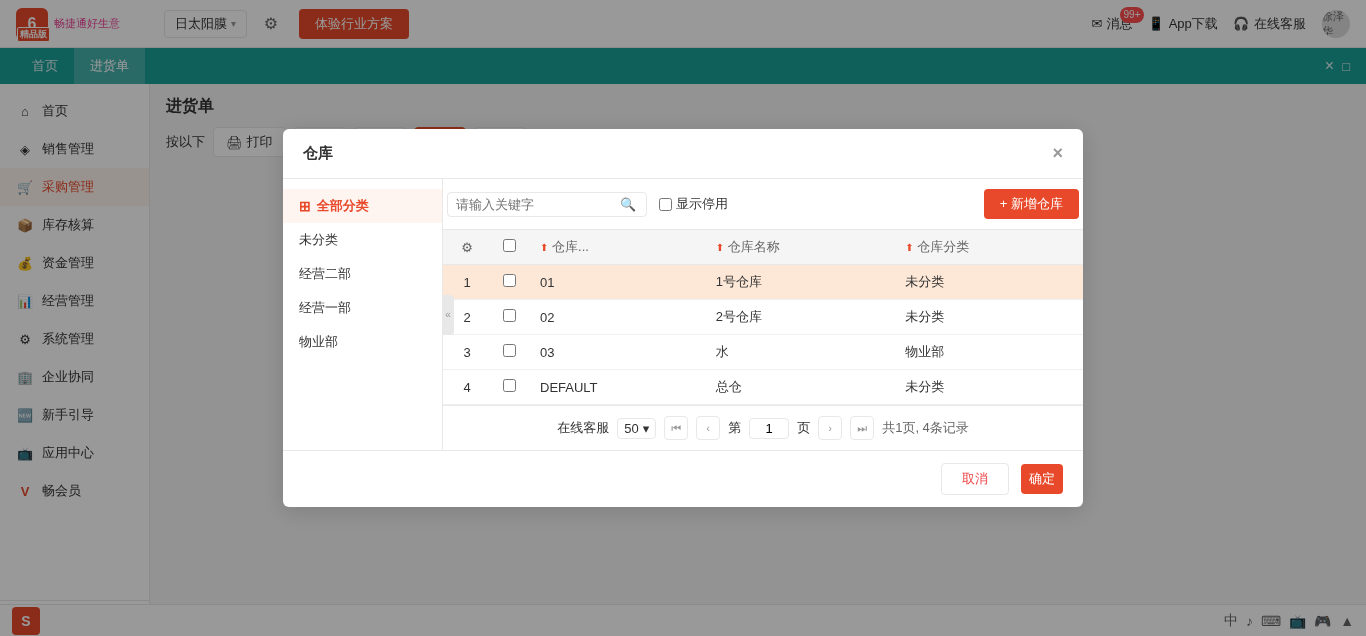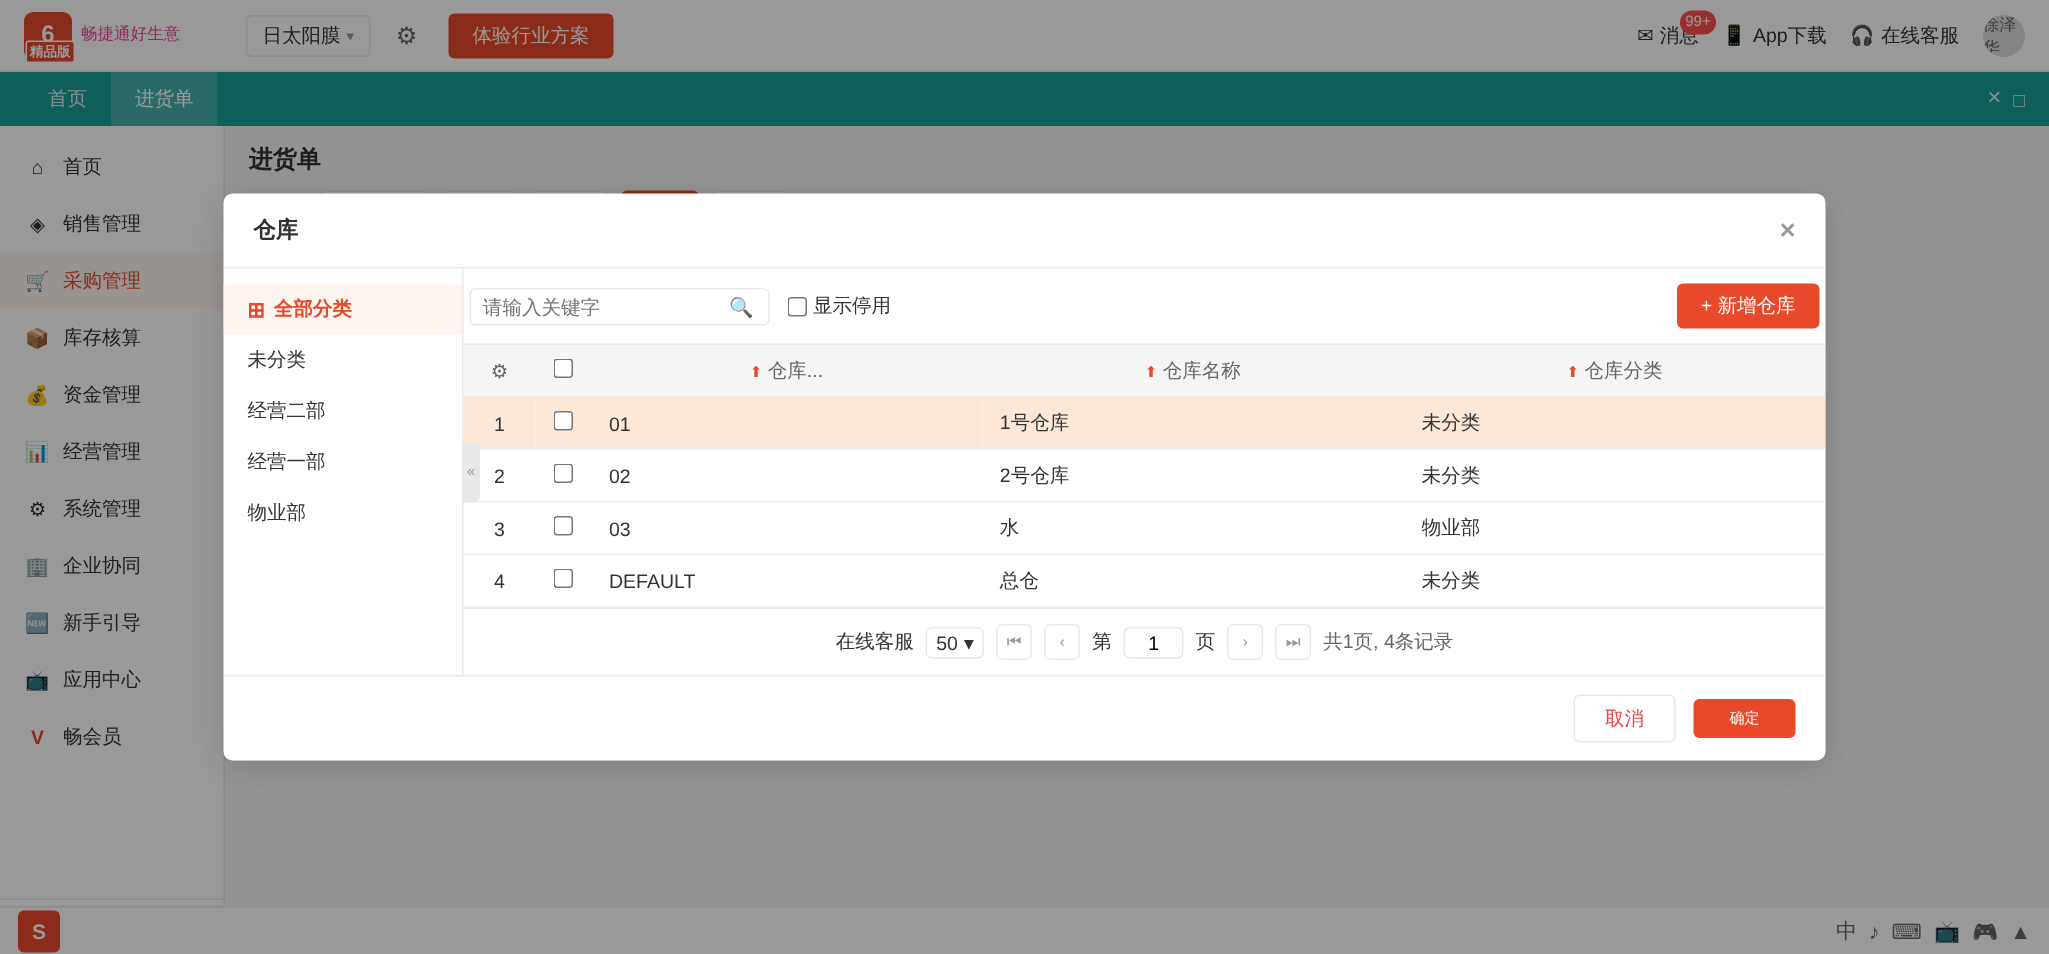--- a/index.html
+++ b/index.html
@@ -143,21 +143,21 @@
       position: fixed; top: 0; left: 0; right: 0; bottom: 0;
       background: rgba(0,0,0,0.4);
       z-index: 100;
       display: flex; align-items: center; justify-content: center;
     }
 
     
     .modal {
       background: #fff;
       border-radius: 6px;
-      width: 1068px;
+      width: 800px;
       max-height: 560px;
       display: flex; flex-direction: column;
       box-shadow: 0 4px 24px rgba(0,0,0,0.15);
       position: relative;
     }
     .modal-header {
       padding: 14px 20px;
       border-bottom: 1px solid #e8e8e8;
       display: flex; align-items: center; justify-content: space-between;
       font-size: 15px; font-weight: bold; color: #333;
@@ -217,21 +217,21 @@
       margin-left: auto;
       background: #e8492a; color: #fff; border: none; border-radius: 4px;
       padding: 6px 16px; cursor: pointer; font-size: 13px;
       display: flex; align-items: center; gap: 4px;
     }
 
     
     .data-table { width: 100%; border-collapse: collapse; font-size: 13px; }
     .data-table thead tr { background: #f5f5f5; }
     .data-table th {
-      padding: 8px 12px; text-align: center; color: #666;
+      padding: 8px 12px; text-align: left; color: #666;
       border-bottom: 1px solid #e8e8e8; font-weight: normal;
       white-space: nowrap;
     }
     .data-table td {
       padding: 8px 12px; color: #333;
       border-bottom: 1px solid #f0f0f0;
       white-space: nowrap;
     }
     .data-table tr.highlighted { background: #fde8d8; }
     .data-table tr.highlighted td { color: #333; }
@@ -267,22 +267,22 @@
     .modal-footer {
       padding: 12px 20px;
       border-top: 1px solid #e8e8e8;
       display: flex; align-items: center; justify-content: flex-end; gap: 12px;
     }
     .cancel-btn {
       padding: 6px 20px; border: 1px solid #e8e8e8; border-radius: 4px;
       background: #fff; cursor: pointer; font-size: 13px; color: #ef4444;
     }
     .confirm-btn {
-      padding: 6px 24px; border: none; border-radius: 4px;
-      background: #e8492a; color: #fff; cursor: pointer; font-size: 10px;
+      padding: 6px 8px; border: none; border-radius: 4px;
+      background: #e8492a; color: #fff; cursor: pointer; font-size: 13px;
     }
 
     
     .bottom-bar {
       position: fixed; bottom: 0; left: 0; right: 0; height: 32px;
       background: #fff; border-top: 1px solid #e8e8e8;
       display: flex; align-items: center; justify-content: space-between;
       padding: 0 12px; z-index: 50;
     }
     .bottom-left { display: flex; align-items: center; gap: 8px; }

